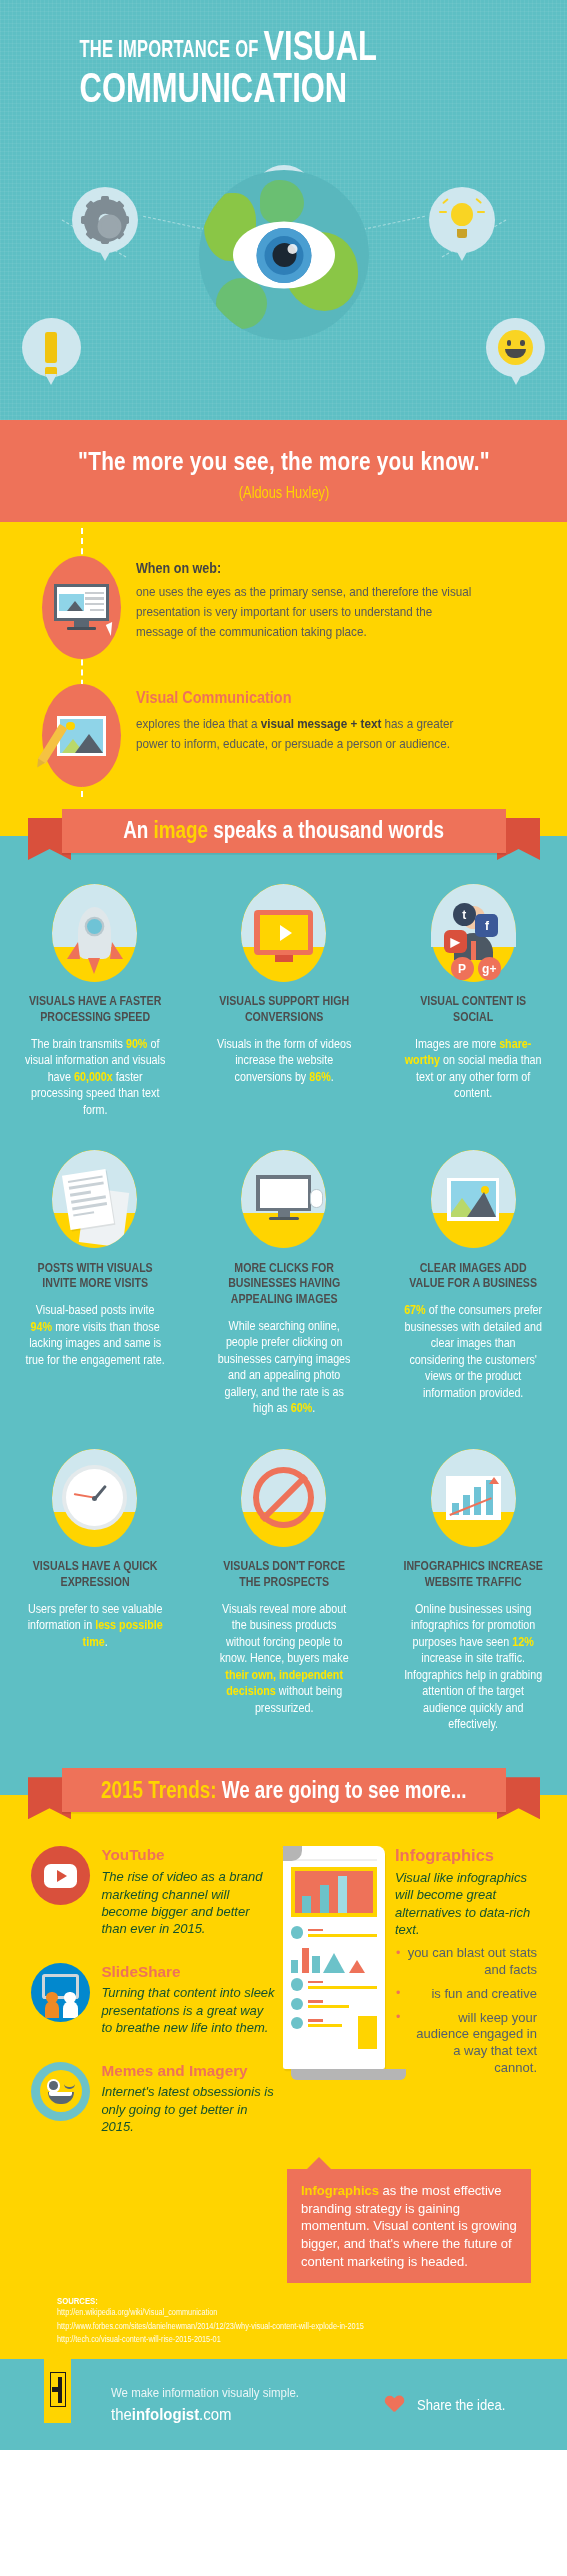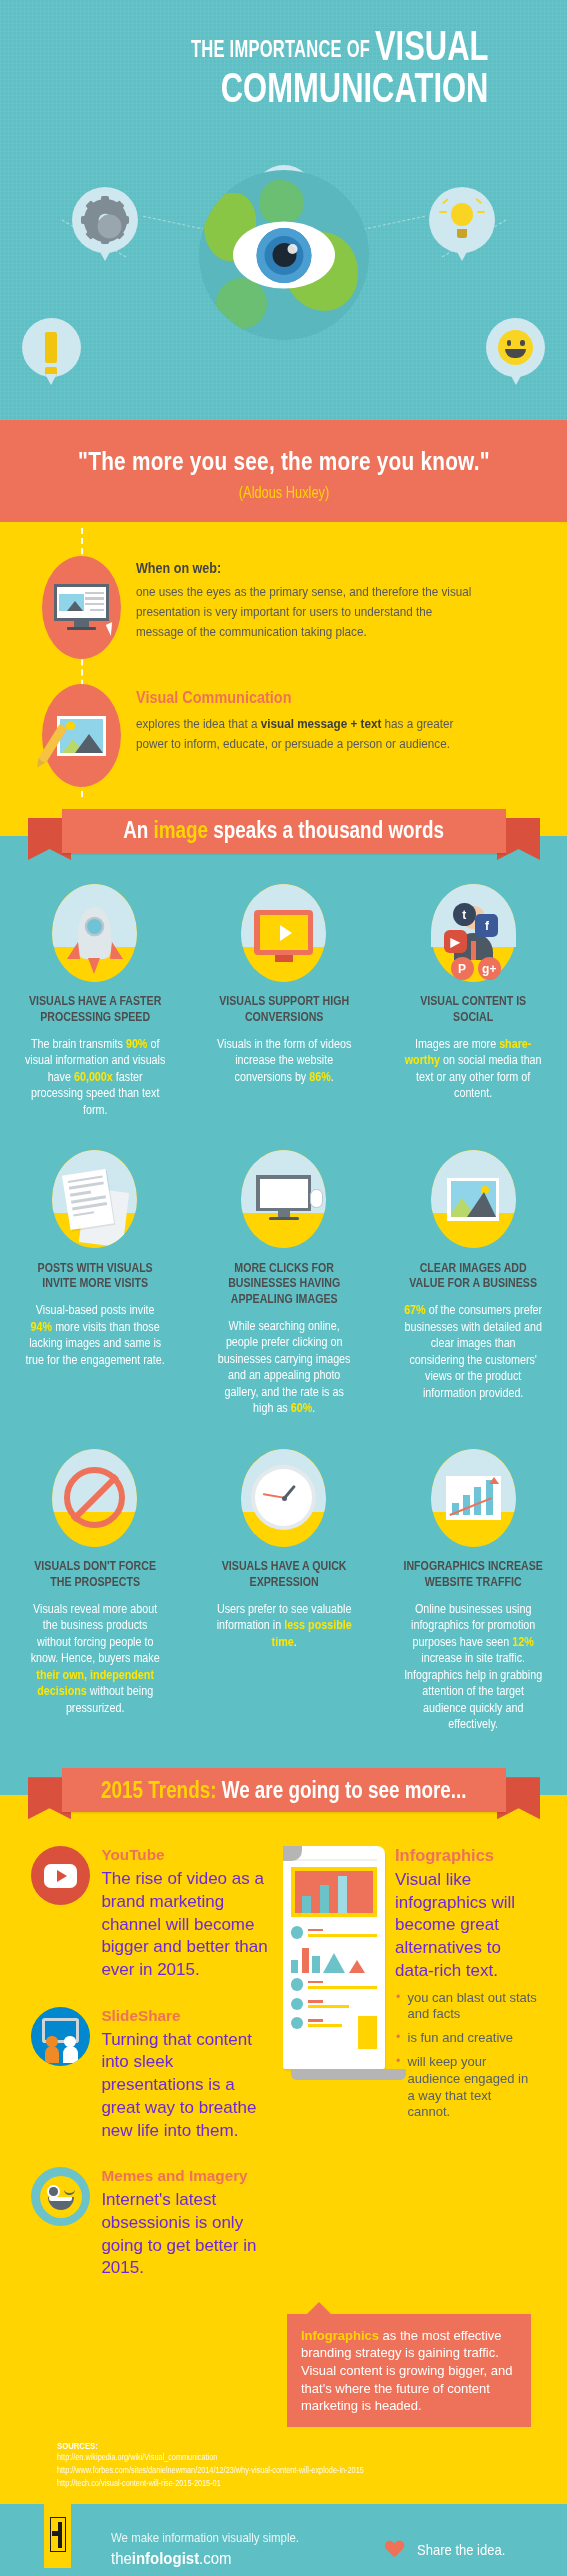--- a/index.html
+++ b/index.html
@@ -13,21 +13,21 @@
   .hero {
     position:relative; width:568px; height:420px;
     background:
       repeating-linear-gradient(0deg, rgba(255,255,255,.055) 0 0.6px, transparent 0.6px 4px),
       repeating-linear-gradient(90deg, rgba(255,255,255,.055) 0 0.6px, transparent 0.6px 4px),
       #5ebfc4;
     overflow:hidden;
   }
   .hero-title {
     position:absolute; left:0; right:0; top:26px;
-    text-align:right; color:#fff; line-height:.92;
+    text-align:left; color:#fff; line-height:.92;
   }
   .hero-title .l1 {
     display:block; font-size:23px; font-weight:700;
     letter-spacing:0.3px; transform:scaleX(.72); transform-origin:center;
   }
   .hero-title .l1 .big {
     font-size:43px; vertical-align:-3.4px; letter-spacing:0;
   }
   .hero-title .l2 {
     display:block; font-size:43px; font-weight:700; margin-top:2.3px;
@@ -286,24 +286,24 @@
 
   
   .trends { background:#ffd400; padding:17px 0 3.4px; position:relative; }
   .trend-grid{ display:flex; padding:0 31px; gap:5.7px; }
   .trend-left { width:267px; }
   .trend-right{ flex:1; display:flex; gap:10.2px; }
   .trend-item{ display:flex; gap:11.4px; margin-bottom:25px; }
   .trend-ico { flex:0 0 auto; width:59px; height:59px; border-radius:50%;
     display:flex; align-items:center; justify-content:center; }
   .trend-h { color:#ee7259; font-size:15.3px; font-weight:700; line-height:1.12; margin-bottom:4.5px; }
-  .trend-p { color:#6d28d9; font-size:17px; line-height:1.34; }
+  .trend-p { color:#14532d; font-size:13px; line-height:1.34;font-style:italic; }
   .infog-col{ width:142px; }
   .infog-h  { color:#ee7259; font-size:16.5px; font-weight:700; margin-bottom:3.4px; }
-  .bullets  { margin-top:6.8px; }
+  .bullets  { margin-top:6.8px;text-align:right; }
   .bullets li{ list-style:none; position:relative; padding-left:12.5px; margin-bottom:6.8px;
     color:#56606b; font-size:13px; line-height:1.3;}
   .bullets li:before{ content:"•"; position:absolute; left:1.1px; top:-0.6px; color:#ee7259; font-size:12.5px;}
 
   .yt-ico{ background:#d9503c; }
   .yt-ico .plaque{ width:33px;height:24px;background:#fff;border-radius:6.8px;
     display:flex;align-items:center;justify-content:center;}
   .yt-ico .tri{ width:0;height:0;border-left:10.2px solid #d9503c;
     border-top:6.2px solid transparent;border-bottom:6.2px solid transparent; margin-left:2.8px;}
   .ss-ico{ background:#0288ce; position:relative; overflow:hidden;}
@@ -625,44 +625,44 @@
       <div class="card-body">
         <span class="hl">67%</span><span> of the consumers prefer businesses with detailed and clear images than considering the customers' views or the product information provided.</span>
       </div>
     </div>
   </div>
 
   <div class="card-row">
     <div class="card">
       <div class="card-ico">
         <span class="pane"></span>
+        <div class="art clock">
+            <span class="h hh"></span>
+            <span class="h mm"></span>
+            <span class="c"></span>
+          </div>
+      </div>
+      <div class="card-title">VISUALS HAVE A QUICK EXPRESSION</div>
+      <div class="card-body">
+        <span>Users prefer to see valuable information in </span><span class="hl">less possible time</span><span>.</span>
+      </div>
+    </div>
+
+    <div class="card">
+      <div class="card-ico">
+        <span class="pane"></span>
         <div class="art nosign">
             <span class="inner"></span>
             <span class="ring"></span>
             <span class="bar"></span>
           </div>
       </div>
       <div class="card-title">VISUALS DON'T FORCE THE PROSPECTS</div>
       <div class="card-body">
         <span>Visuals reveal more about the business products without forcing people to know. Hence, buyers make </span><span class="hl">their own, independent decisions</span><span> without being pressurized.</span>
-      </div>
-    </div>
-
-    <div class="card">
-      <div class="card-ico">
-        <span class="pane"></span>
-        <div class="art clock">
-            <span class="h hh"></span>
-            <span class="h mm"></span>
-            <span class="c"></span>
-          </div>
-      </div>
-      <div class="card-title">VISUALS HAVE A QUICK EXPRESSION</div>
-      <div class="card-body">
-        <span>Users prefer to see valuable information in </span><span class="hl">less possible time</span><span>.</span>
       </div>
     </div>
 
     <div class="card">
       <div class="card-ico">
         <span class="pane"></span>
         <div class="art chart">
           <span class="bar" style="left:5.7px;height:12.5px;"></span>
           <span class="bar" style="left:17px;height:20.4px;"></span>
           <span class="bar" style="left:28px;height:28px;"></span>
@@ -791,21 +791,21 @@
           <li>you can blast out stats and facts</li>
           <li>is fun and creative</li>
           <li>will keep your audience engaged in a way that text cannot.</li>
         </ul>
       </div>
     </div>
   </div>
 
   <div style="padding-left:276px;">
     <div class="callout">
-      <span class="hl">Infographics</span><span> as the most effective branding strategy is gaining traffic. Visual content is growing bigger, and that's where the future of content marketing is headed.</span>
+      <span class="hl">Infographics</span><span> as the most effective branding strategy is gaining momentum. Visual content is growing bigger, and that's where the future of content marketing is headed.</span>
     </div>
   </div>
 </div>
 
 <div class="sources">
   <div class="src-h">SOURCES:</div>
   <div class="src-l">http://en.wikipedia.org/wiki/Visual_communication</div>
   <div class="src-l">http://www.forbes.com/sites/danielnewman/2014/12/23/why-visual-content-will-explode-in-2015</div>
   <div class="src-l">http://tech.co/visual-content-will-rise-2015-2015-01</div>
 </div>

